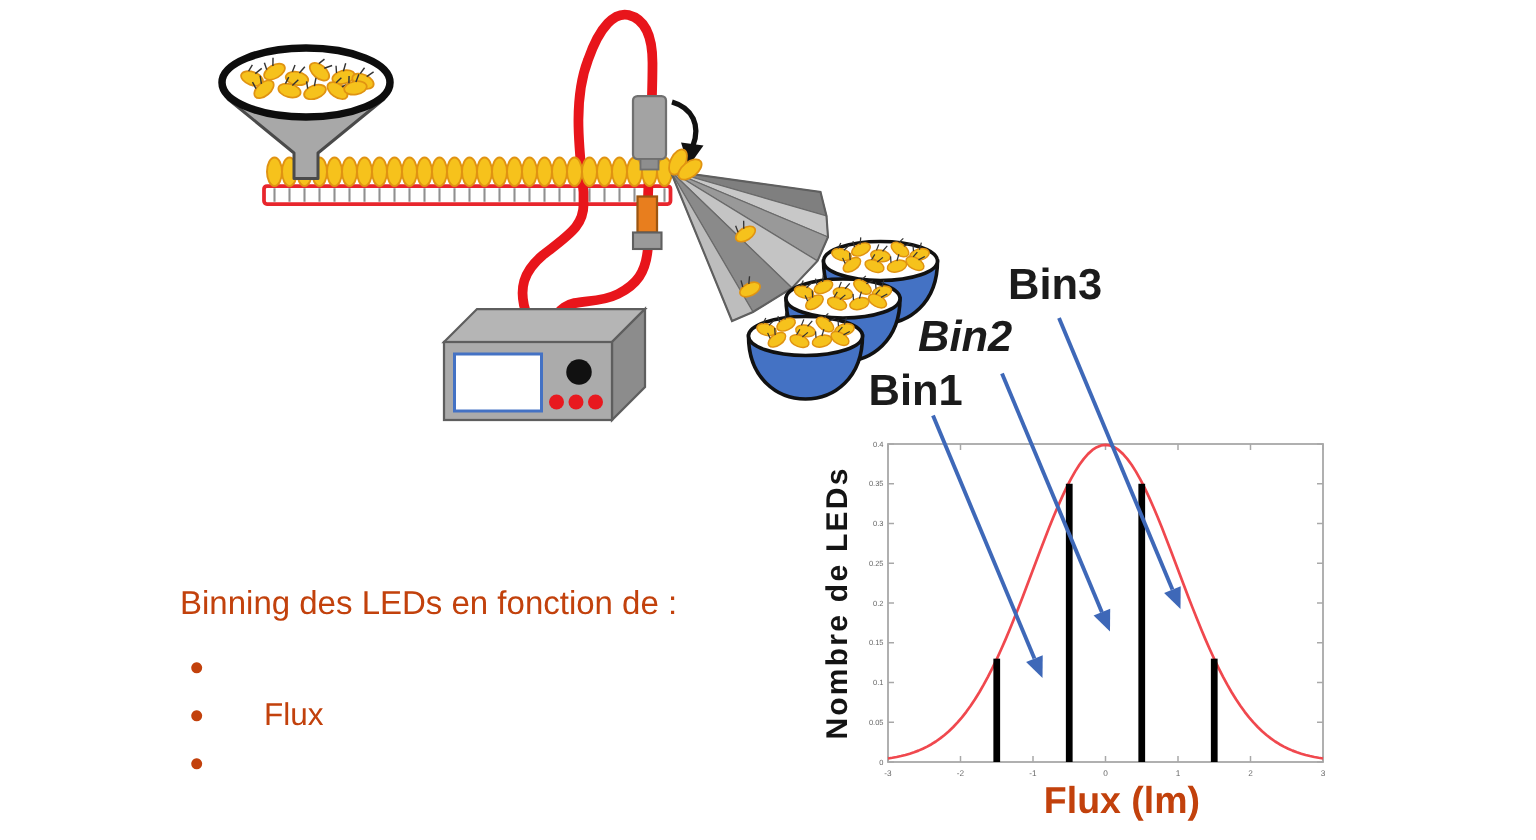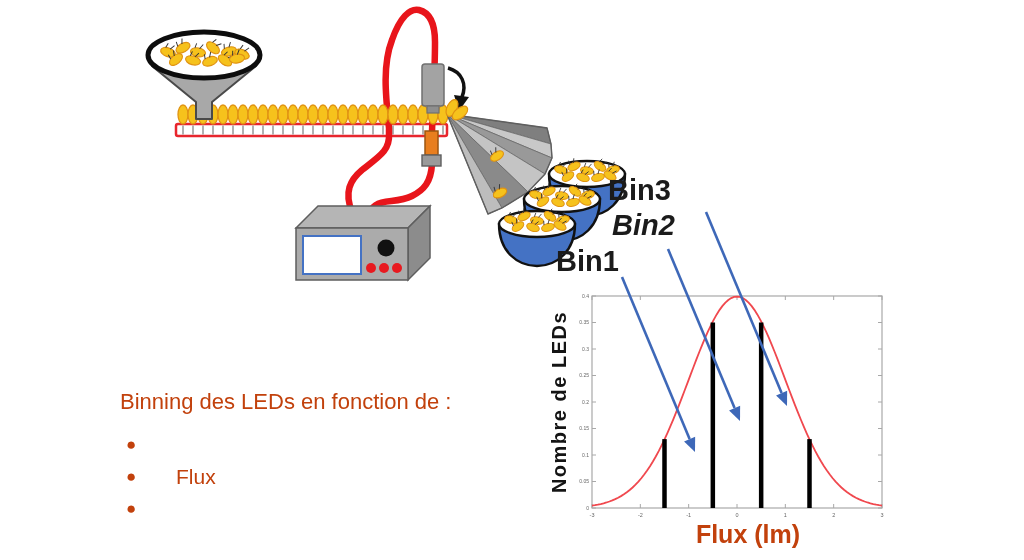--- a/index.html
+++ b/index.html
@@ -2,23 +2,23 @@
 <html><head>
 <meta charset="utf-8">
 <style>
   html,body{margin:0;padding:0;background:#fff;}
   #stage{position:relative;width:1024px;height:560px;background:#ffffff;overflow:hidden;
          font-family:"Liberation Sans",sans-serif;}
   #diagram-svg,#chart-svg{position:absolute;}
   #chart-svg{left:570px;top:288px;z-index:1;}
   #diagram-svg{left:0;top:0;z-index:2;pointer-events:none;}
   .bin-label{position:absolute;z-index:3;font-size:29px;font-weight:600;color:#1b1b1b;line-height:1;}
-  #bin1{left:556px;top:247px;}
+  #bin1{left:579px;top:247px;}
   #bin2{left:612px;top:211px;font-style:italic;}
-  #bin3{left:608px;top:176px;}
+  #bin3{left:672px;top:176px;}
   #caption{position:absolute;left:120px;top:349px;width:400px;color:#c2410c;z-index:3;margin-top:40px;}
   #caption .cap-title{font-size:22px;font-weight:500;margin-bottom:14px;}
   .cap-item{font-size:21px;font-weight:500;line-height:32px;display:flex;}
   .cap-item .dot{width:50px;text-align:left;padding-left:6px;font-size:17px;}
   #ylabel{position:absolute;left:548px;top:296px;width:22px;height:212px;z-index:3;}
   #ylabel span{position:absolute;left:50%;top:50%;transform:translate(-50%,-50%) rotate(-90deg);
       white-space:nowrap;font-size:20px;font-weight:700;letter-spacing:1.5px;color:#141414;}
   #xlabel{position:absolute;left:648px;top:520px;width:200px;text-align:center;z-index:3;
       font-size:25px;font-weight:600;color:#c2410c;}
 </style>

